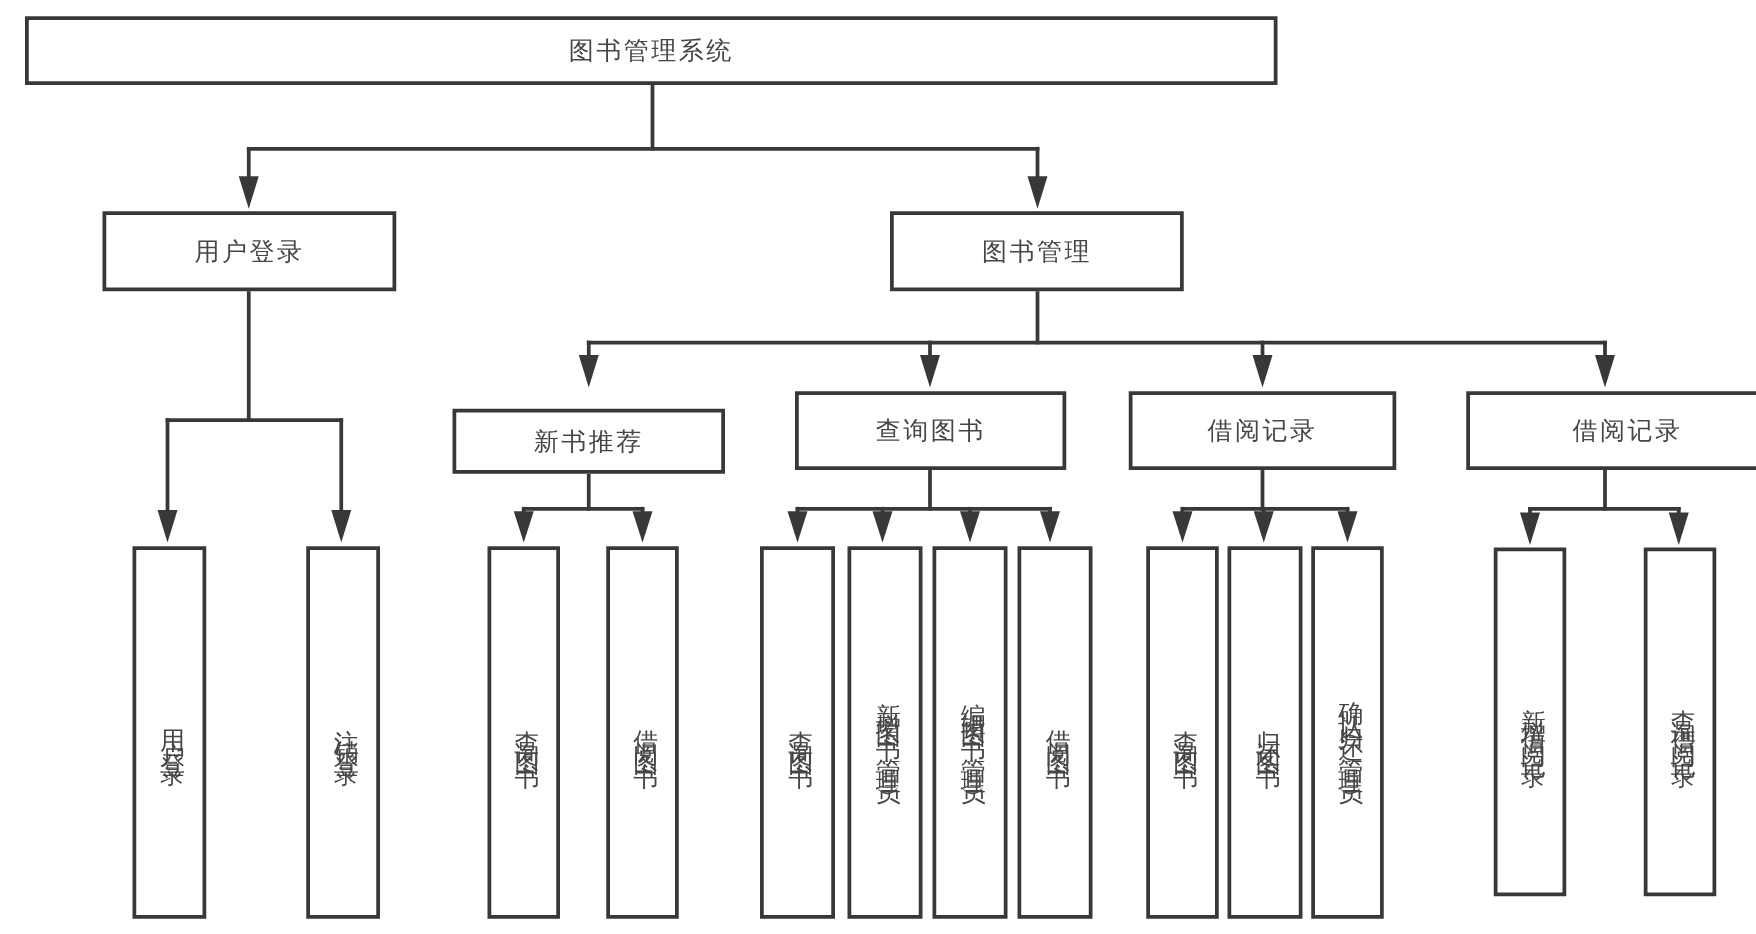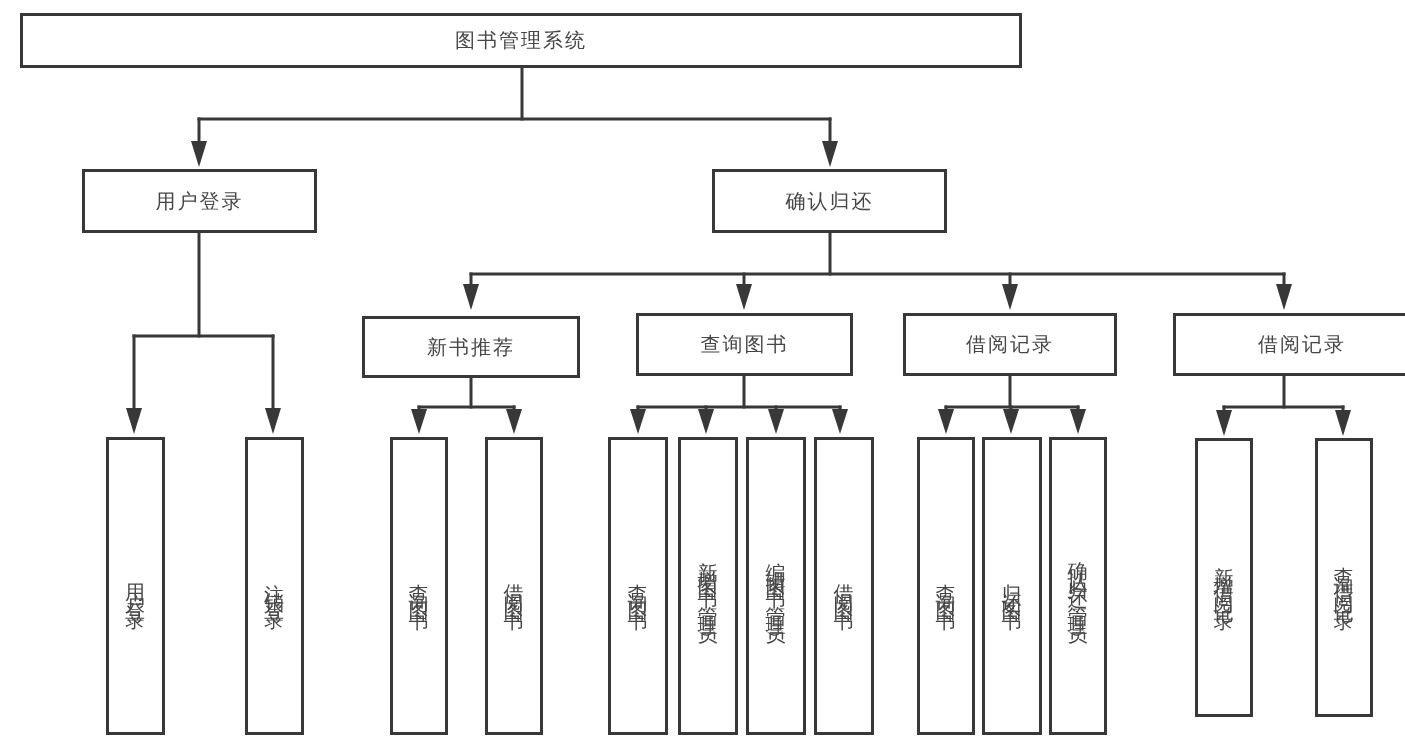--- a/index.html
+++ b/index.html
@@ -7,20 +7,21 @@
     padding: 0;
     background: #ffffff;
     font-family: "Liberation Sans", sans-serif;
   }
   .stage {
     position: relative;
     width: 1405px;
     height: 747px;
     background: #ffffff;
     overflow: hidden;
+    font-family: Liberation Mono, monospace;
   }
   svg.connectors {
     position: absolute;
     left: 0;
     top: 0;
     pointer-events: none;
   }
   svg.connectors line {
     stroke: #383838;
     stroke-width: 3;
@@ -135,23 +136,23 @@
       <line x1="1224" y1="407" x2="1224" y2="413"></line>
       <polygon points="1216,410 1232,410 1224,436"></polygon>
       <line x1="1343" y1="407" x2="1343" y2="413"></line>
       <polygon points="1335,410 1351,410 1343,436"></polygon>
     </g>
   </svg>
 
   <div class="node h" style="left:20px;top:13px;width:1002px;height:55px">图书管理系统</div>
 
   <div class="node h" style="left:82px;top:169px;width:235px;height:64px">用户登录</div>
-  <div class="node h" style="left:712px;top:169px;width:235px;height:64px">确认归还</div>
+  <div class="node h" style="left:712px;top:169px;width:235px;height:64px">图书管理</div>
 
-  <div class="node h" style="left:362px;top:316px;width:218px;height:62px">新书推荐</div>
+  <div class="node h" style="left:362px;top:327px;width:218px;height:52px">新书推荐</div>
   <div class="node h" style="left:636px;top:313px;width:217px;height:63px">查询图书</div>
   <div class="node h" style="left:903px;top:313px;width:214px;height:63px">借阅记录</div>
   <div class="node h" style="left:1173px;top:313px;width:258px;height:63px">借阅记录</div>
 
   <div class="node v" style="left:106px;top:437px;width:59px;height:298px">用户登录</div>
   <div class="node v" style="left:245px;top:437px;width:59px;height:298px">注销登录</div>
 
   <div class="node v" style="left:390px;top:437px;width:58px;height:298px">查询图书</div>
   <div class="node v" style="left:485px;top:437px;width:58px;height:298px">借阅图书</div>
 

